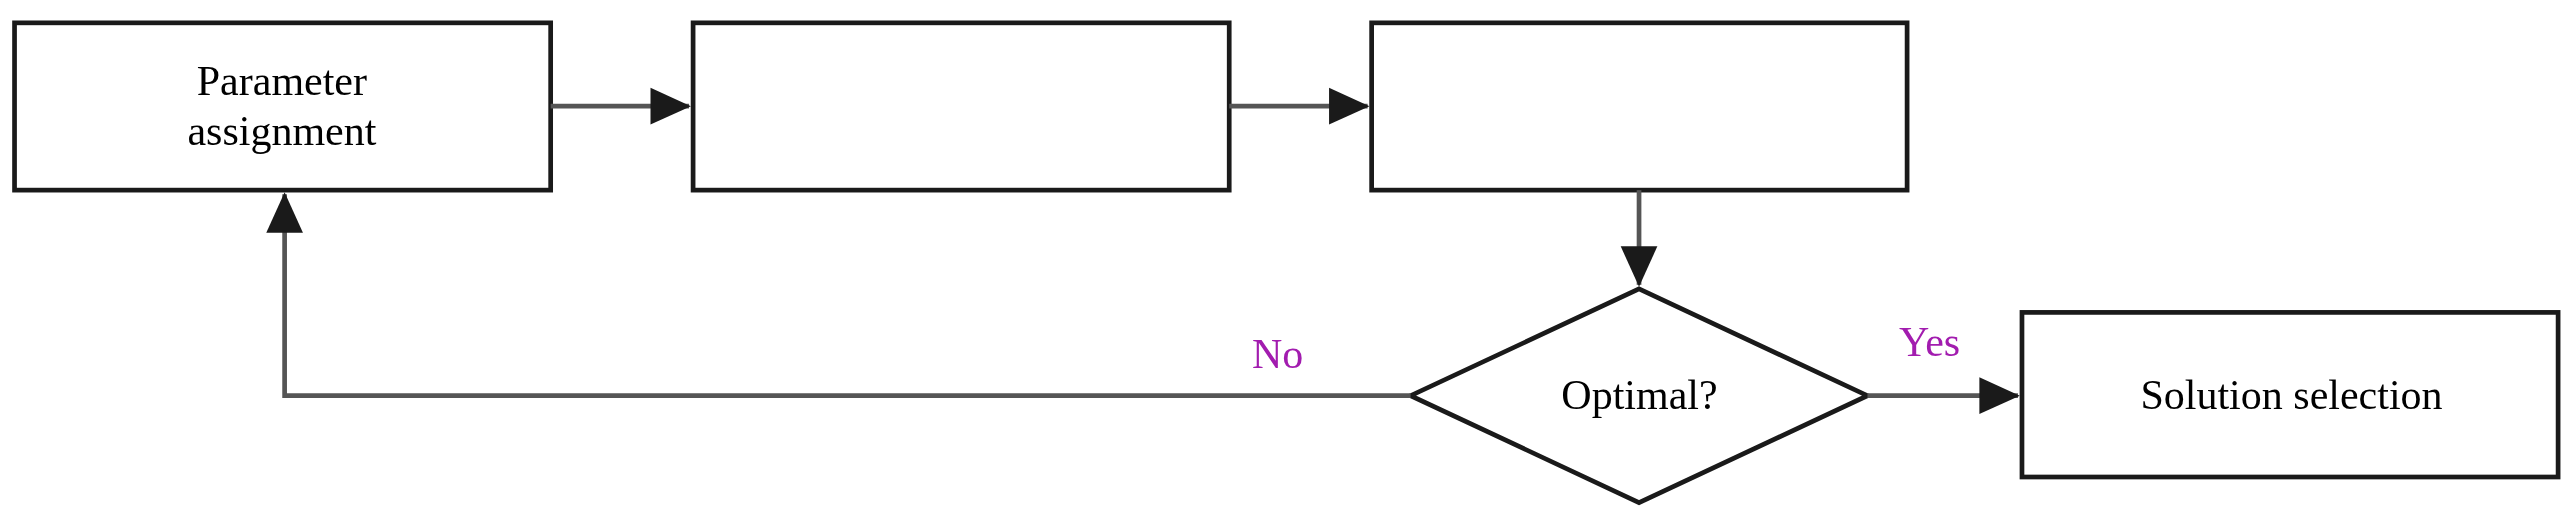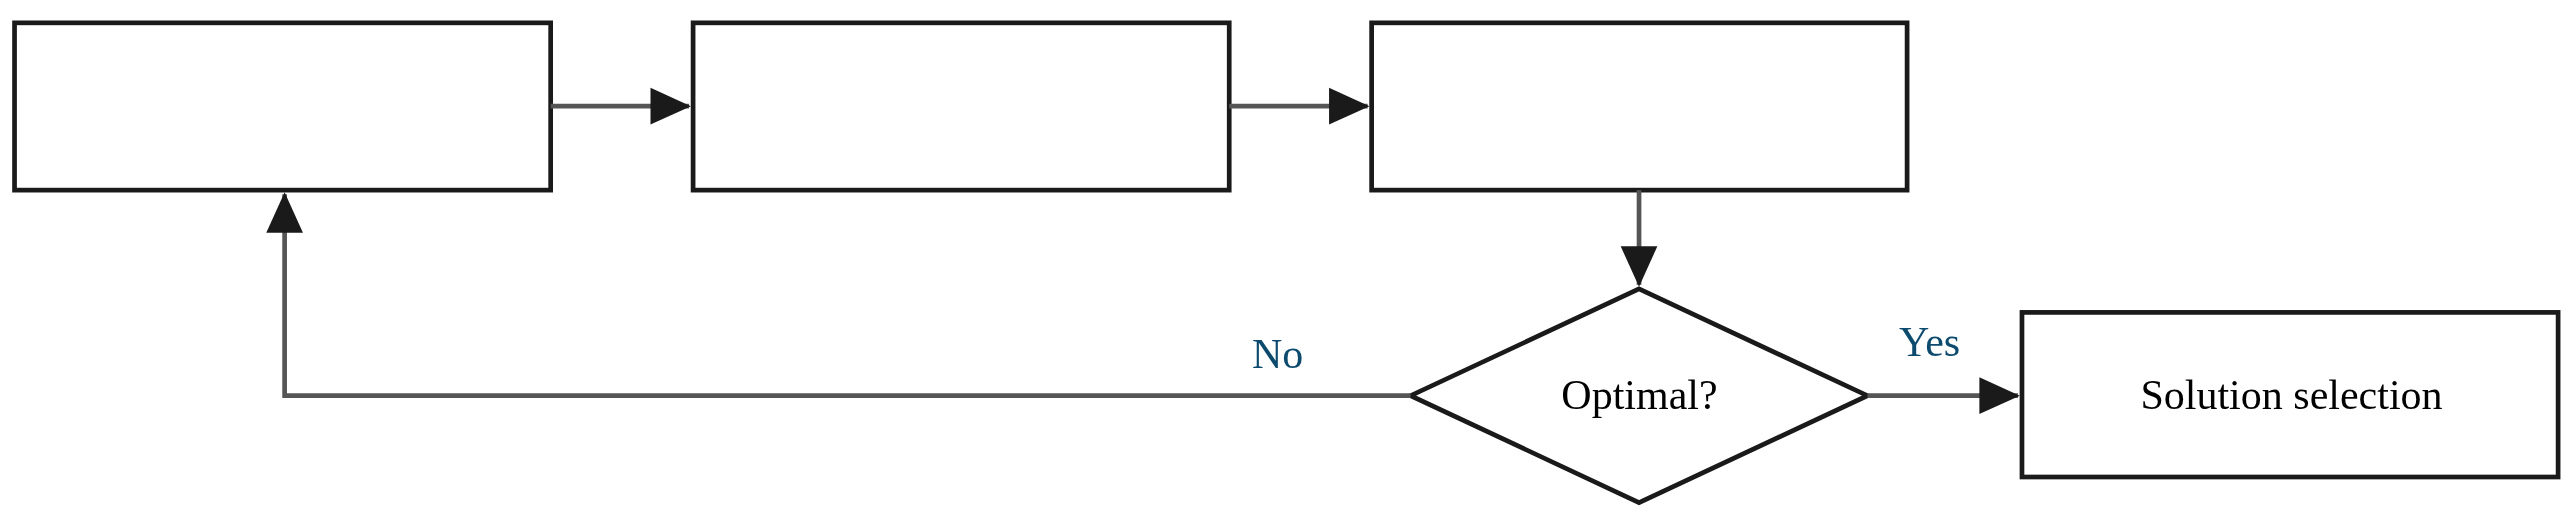--- a/index.html
+++ b/index.html
@@ -31,21 +31,21 @@
     color: #000000;
     font-family: "Liberation Serif", "DejaVu Serif", serif;
     font-size: 42px;
     line-height: 1.18;
     letter-spacing: 0px;
     white-space: pre-line;
     pointer-events: none;
   }
   .edge-label {
     position: absolute;
-    color: #0c4a6e;
+    color: #a21caf;
     font-family: "Liberation Serif", "DejaVu Serif", serif;
     font-size: 42px;
     line-height: 1;
     white-space: nowrap;
     pointer-events: none;
   }
 </style>
 </head>
 <body>
 
@@ -72,20 +72,22 @@
 
     <line x1="1828" y1="158" x2="2034" y2="158" stroke="#555555" stroke-width="7" marker-end="url(#arrowhead)"></line>
 
     <line x1="2438" y1="283" x2="2438" y2="424" stroke="#555555" stroke-width="7" marker-end="url(#arrowhead)"></line>
 
     <line x1="2778" y1="589" x2="3002" y2="589" stroke="#555555" stroke-width="7" marker-end="url(#arrowhead)"></line>
 
     <polyline points="2098,589 422,589 422,289" fill="none" stroke="#555555" stroke-width="7" marker-end="url(#arrowhead)"></polyline>
   </svg>
 
+  <div class="node-label" style="left:13.4px; top:23px; width:537px; height:167px;">Parameter
+assignment</div>
 
 
 
   <div class="node-label" style="left:1411px; top:356px; width:457px; height:79px;">Optimal?</div>
 
   <div class="node-label" style="left:2023px; top:313px; width:537px; height:165px;">Solution selection</div>
 
   <div class="edge-label" style="left:1252px; top:333px;">No</div>
 
   <div class="edge-label" style="left:1899px; top:321px;">Yes</div>

